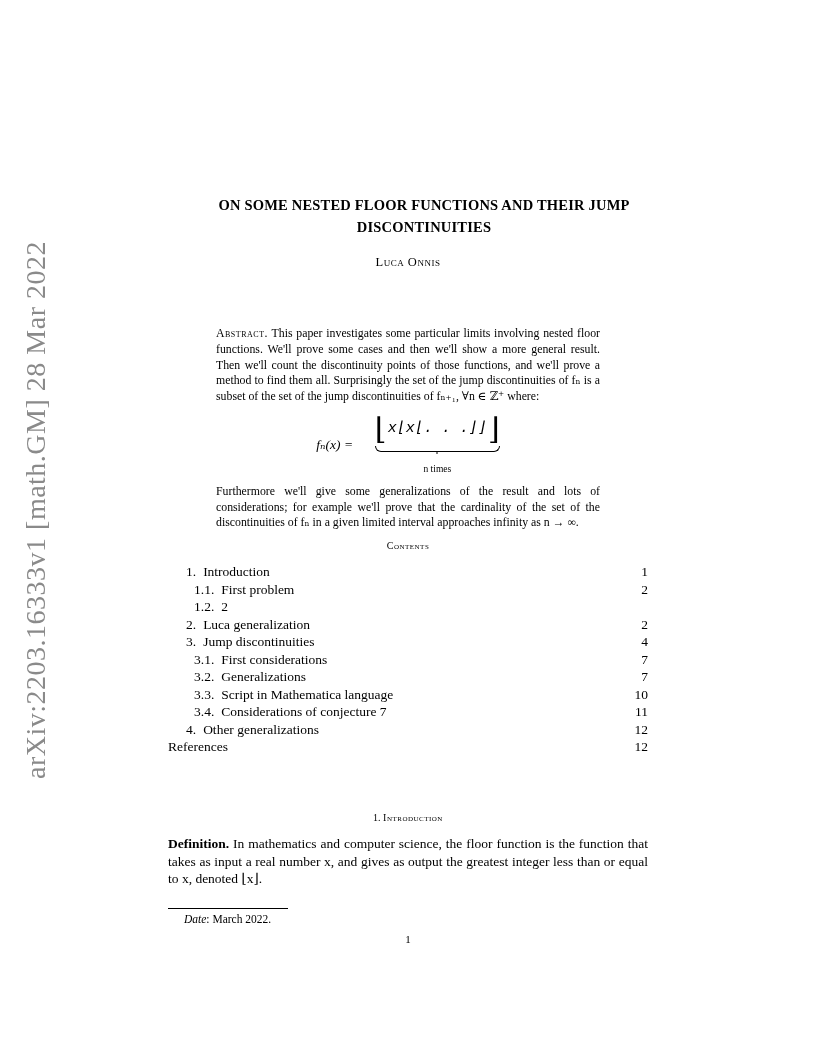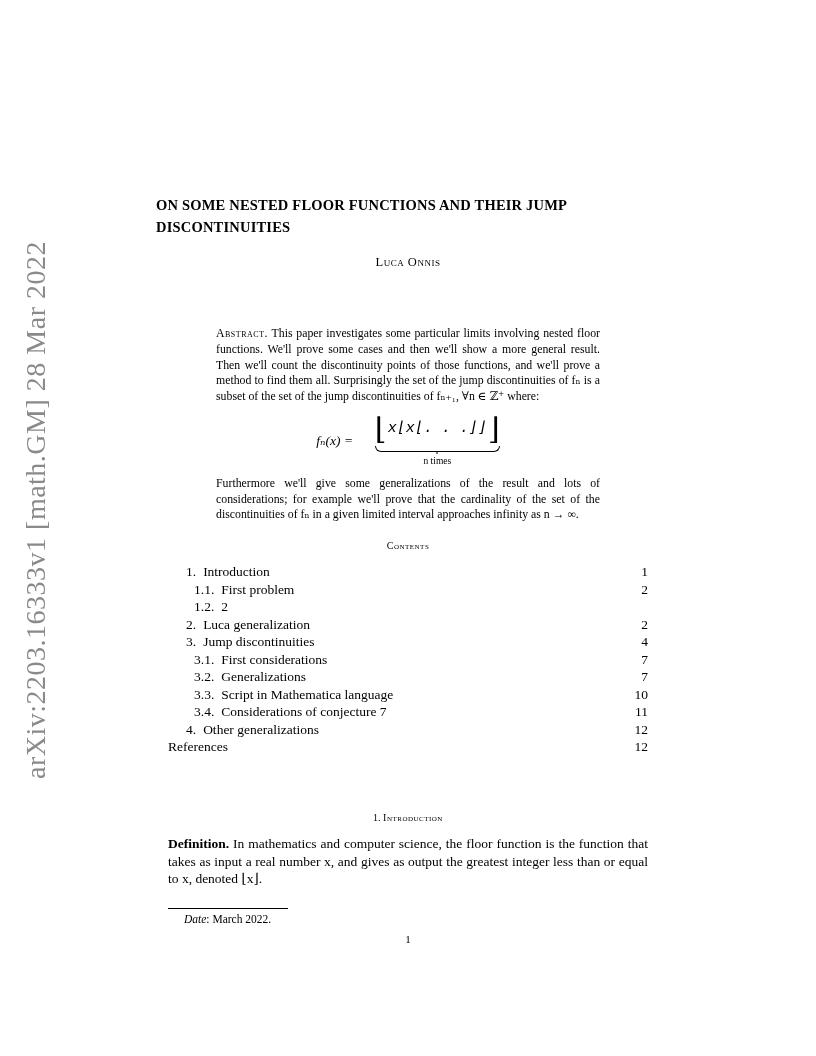--- a/index.html
+++ b/index.html
@@ -21,21 +21,22 @@
     left: 36px;
     top: 510px;
     transform: translate(-50%, -50%) rotate(-90deg);
     white-space: nowrap;
     font-size: 28px;
     letter-spacing: 0.5px;
     color: #8a8a8a;
   }
 
   .title-block {
-    left: 156px; top: 194px; width: 480px;
+    left: 184px; top: 194px; width: 480px;
+    text-align: center;
     font-weight: bold;
     font-size: 14.5px;
     line-height: 22px;
     letter-spacing: 0.2px;
   }
   .author {
     left: 168px; top: 255px; width: 480px;
     text-align: center;
     font-size: 12.5px;
     font-variant: small-caps;
@@ -74,21 +75,21 @@
   .underbrace::after {
     content: "";
     position: absolute;
     left: 50%;
     bottom: -3px;
     width: 1px;
     height: 3px;
     background: #000;
     transform: translateX(-50%);
   }
-  .f-label { font-size: 9.5px; text-align: center; margin-top: 2px; }
+  .f-label { font-size: 9.5px; text-align: center; margin-top: 10px; }
 
   .contents-head, .section-head {
     left: 168px; width: 480px;
     text-align: center;
     font-size: 10px;
   }
   .contents-head { top: 540px; }
   .section-head { top: 812px; }
 
   .toc { left: 168px; top: 563px; width: 480px; }

